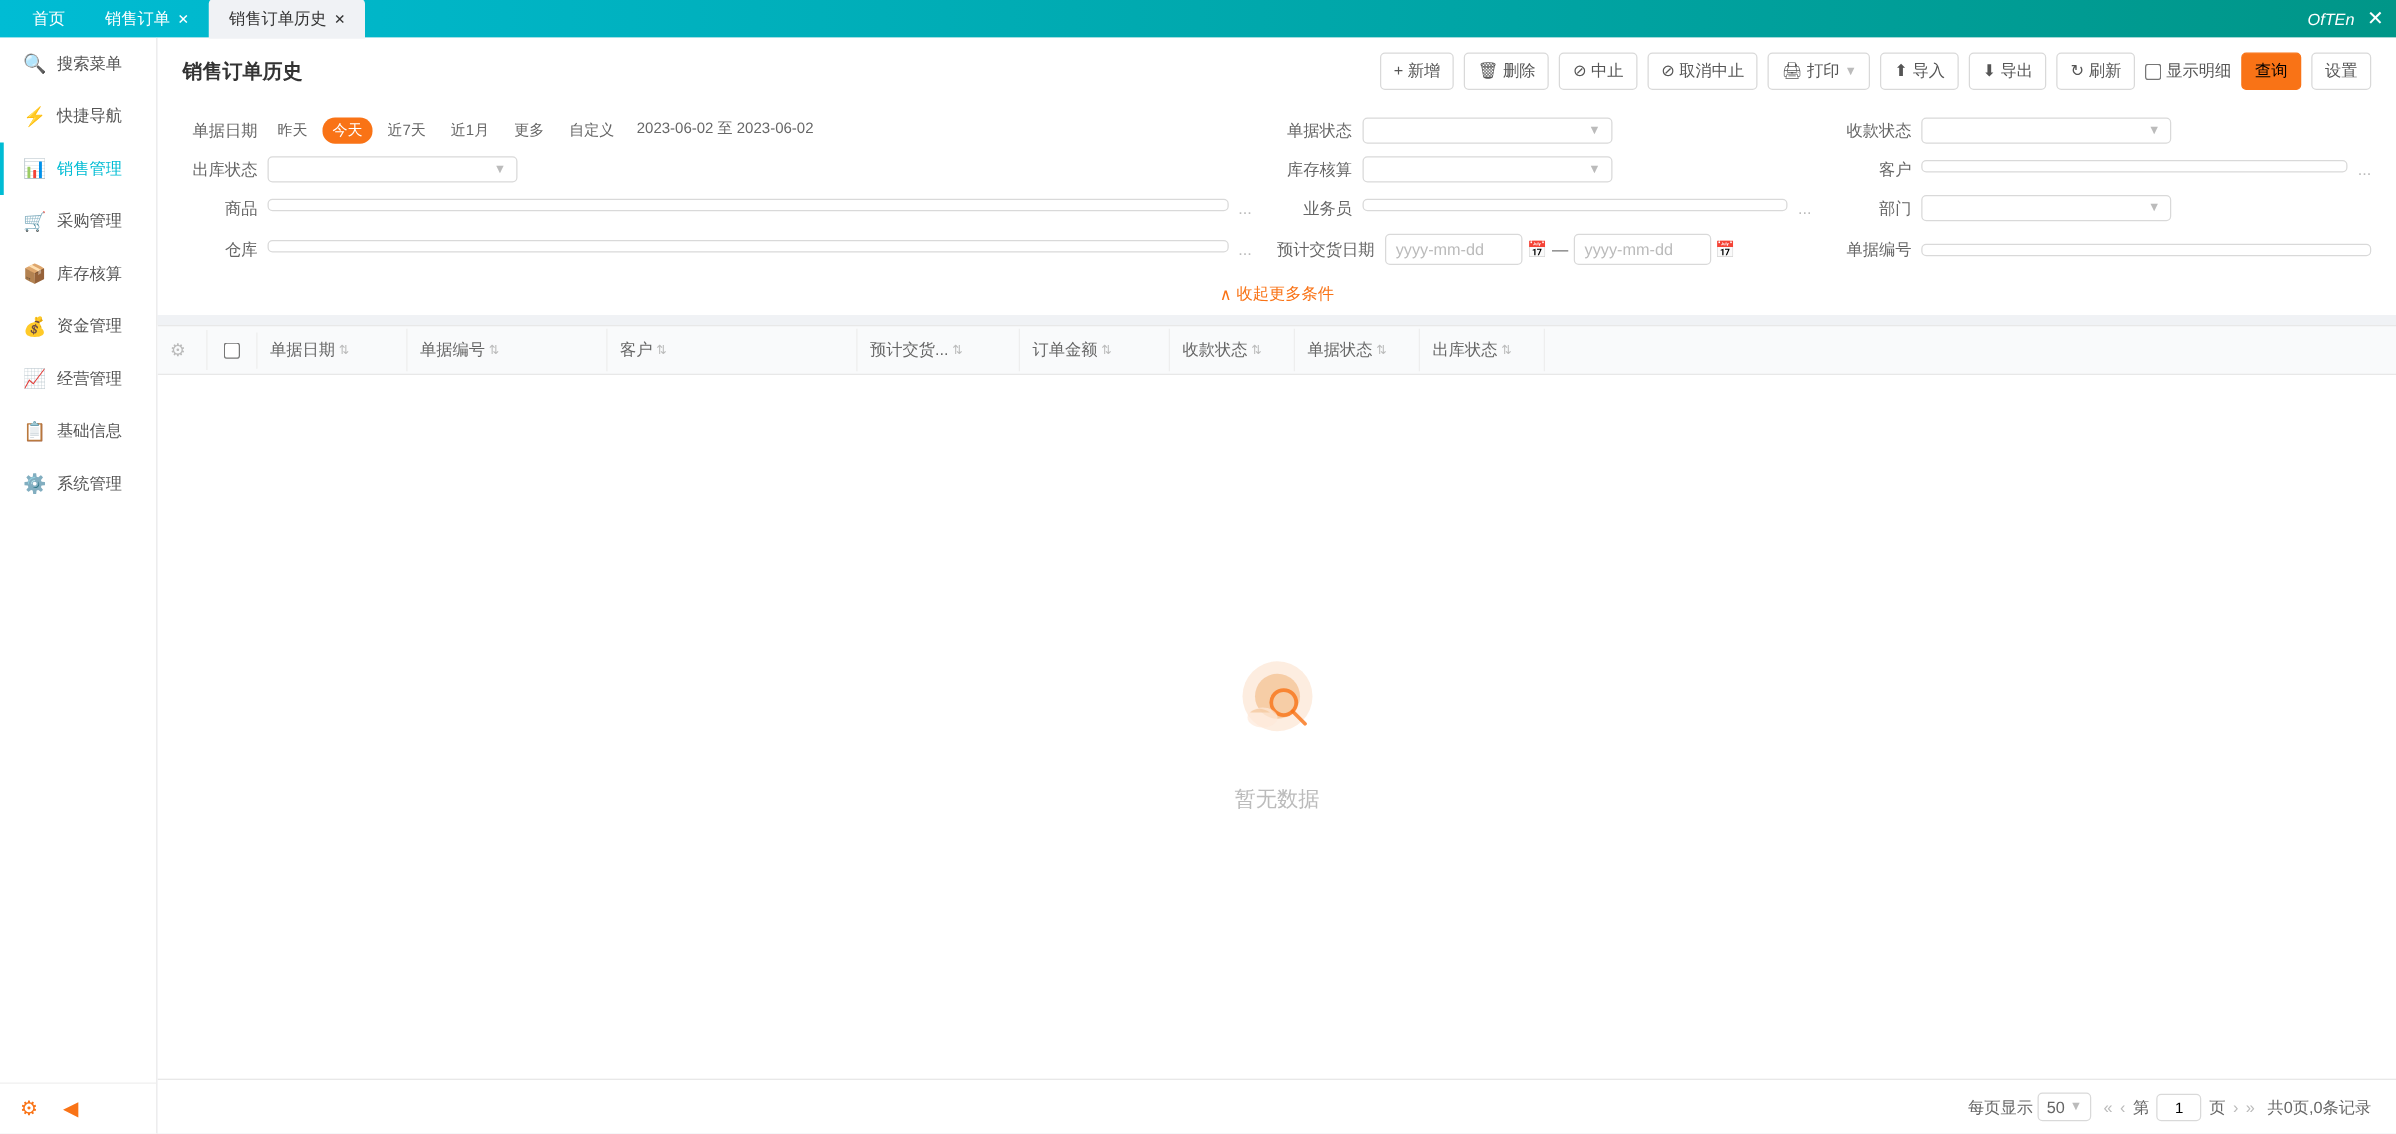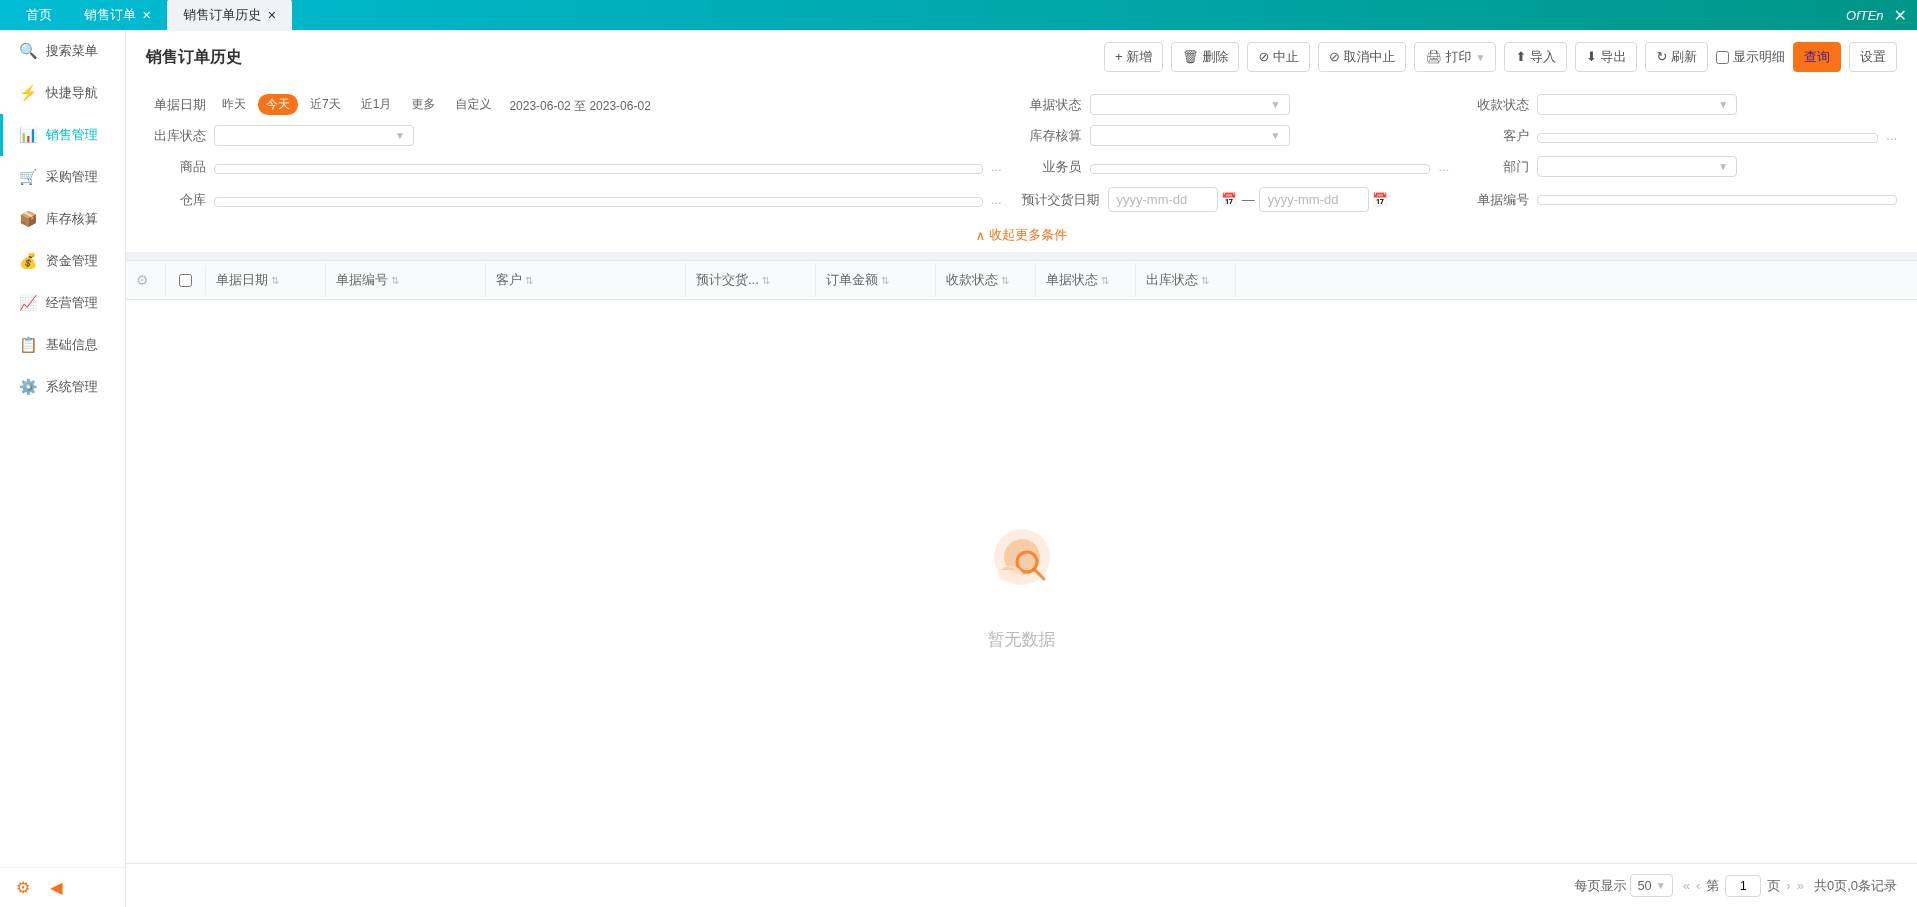--- a/index.html
+++ b/index.html
@@ -142,21 +142,21 @@
       padding: 5px 10px;
       border-radius: 4px;
       cursor: pointer;
       font-size: 12px;
       border: 1px solid transparent;
       background: transparent;
       color: #555;
     }
     .btn-primary {
       background: #f97316;
-      color: #4c1d95;
+      color: #000000;
       border-color: #f97316;
     }
     .btn-outline {
       border-color: #d9d9d9;
       background: #fff;
       color: #555;
     }
     .display-detail-cb { display: flex; align-items: center; gap: 4px; font-size: 12px; color: #555; cursor: pointer; }
 
     
@@ -179,21 +179,21 @@
     .filter-label {
       color: #666;
       white-space: nowrap;
       font-size: 13px;
       min-width: 60px;
       text-align: right;
     }
     .filter-control {
       flex: 1;
       display: flex;
-      align-items: flex-end;
+      align-items: flex-start;
       gap: 4px;
     }
     .date-chips {
       display: flex;
       align-items: center;
       gap: 4px;
     }
     .date-chip {
       padding: 2px 8px;
       border-radius: 10px;

